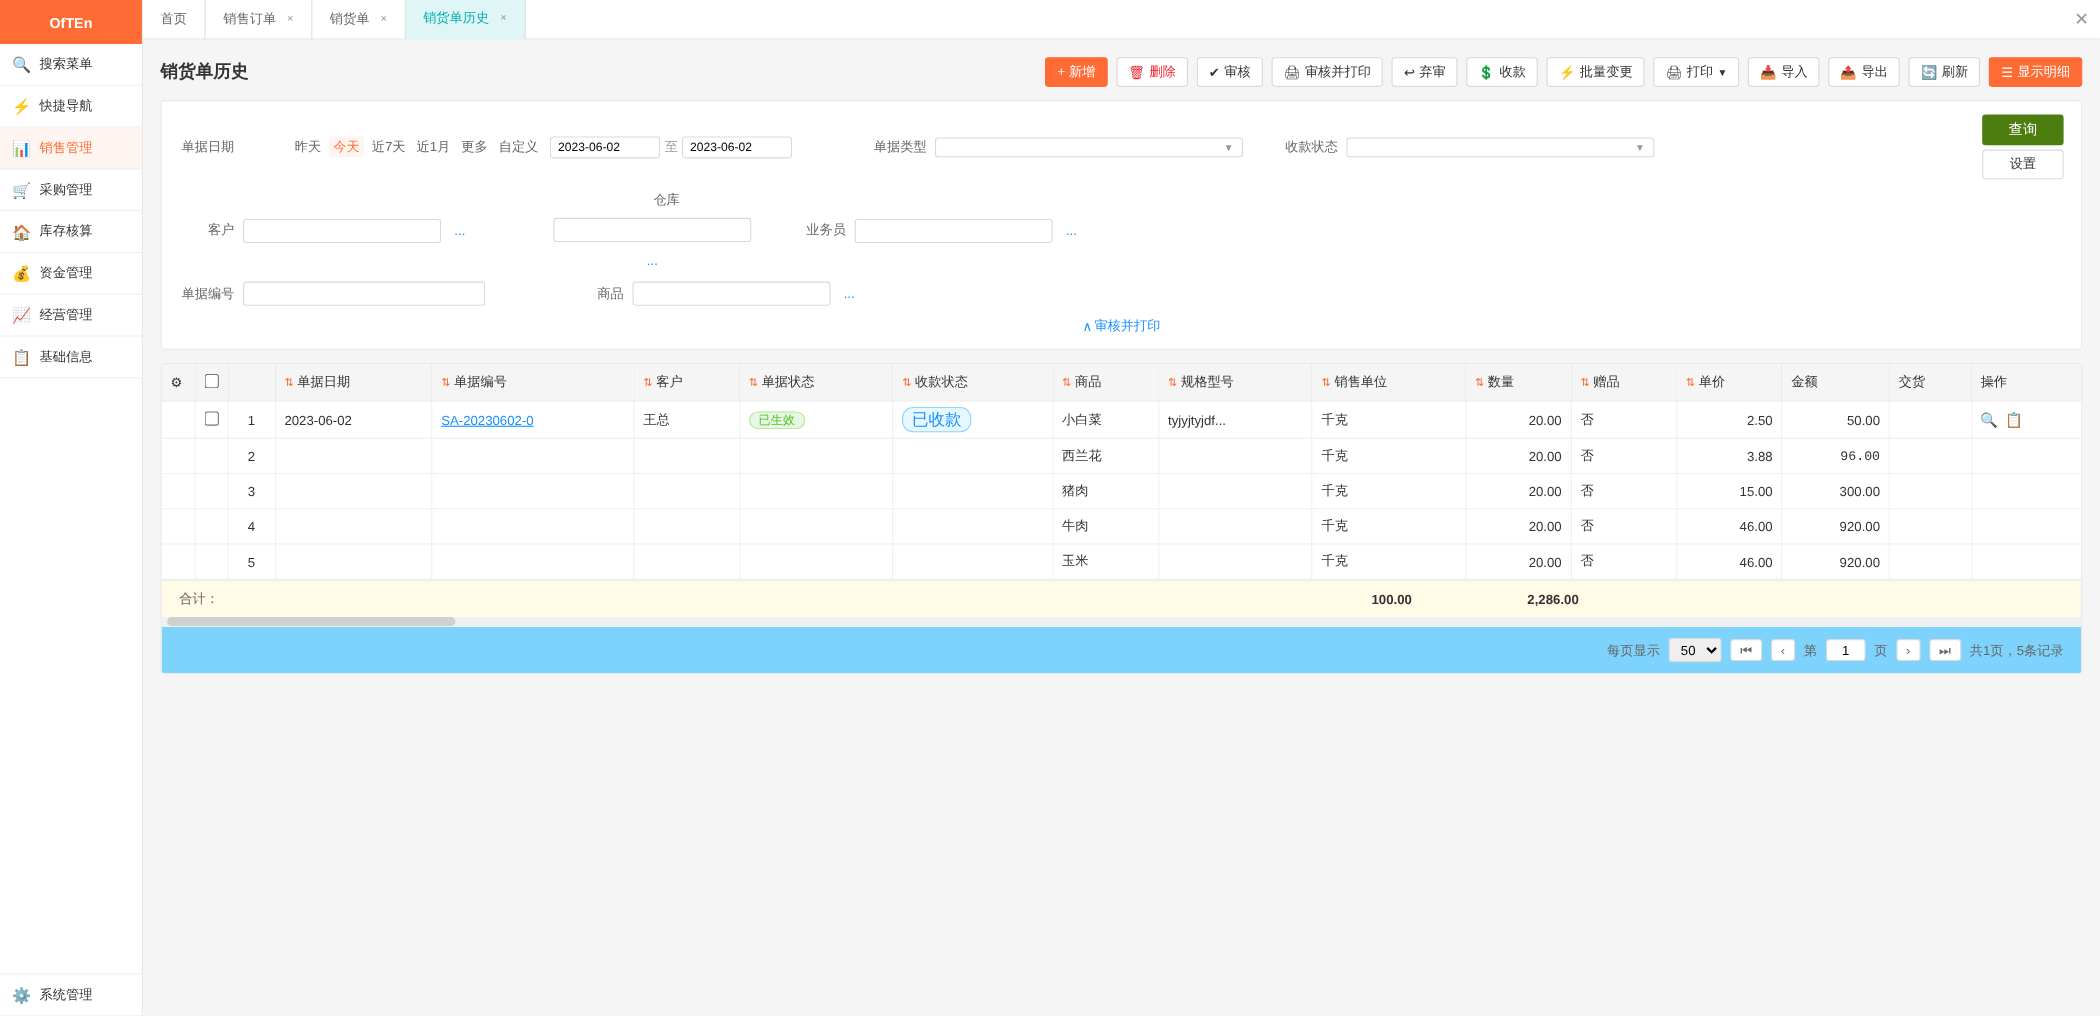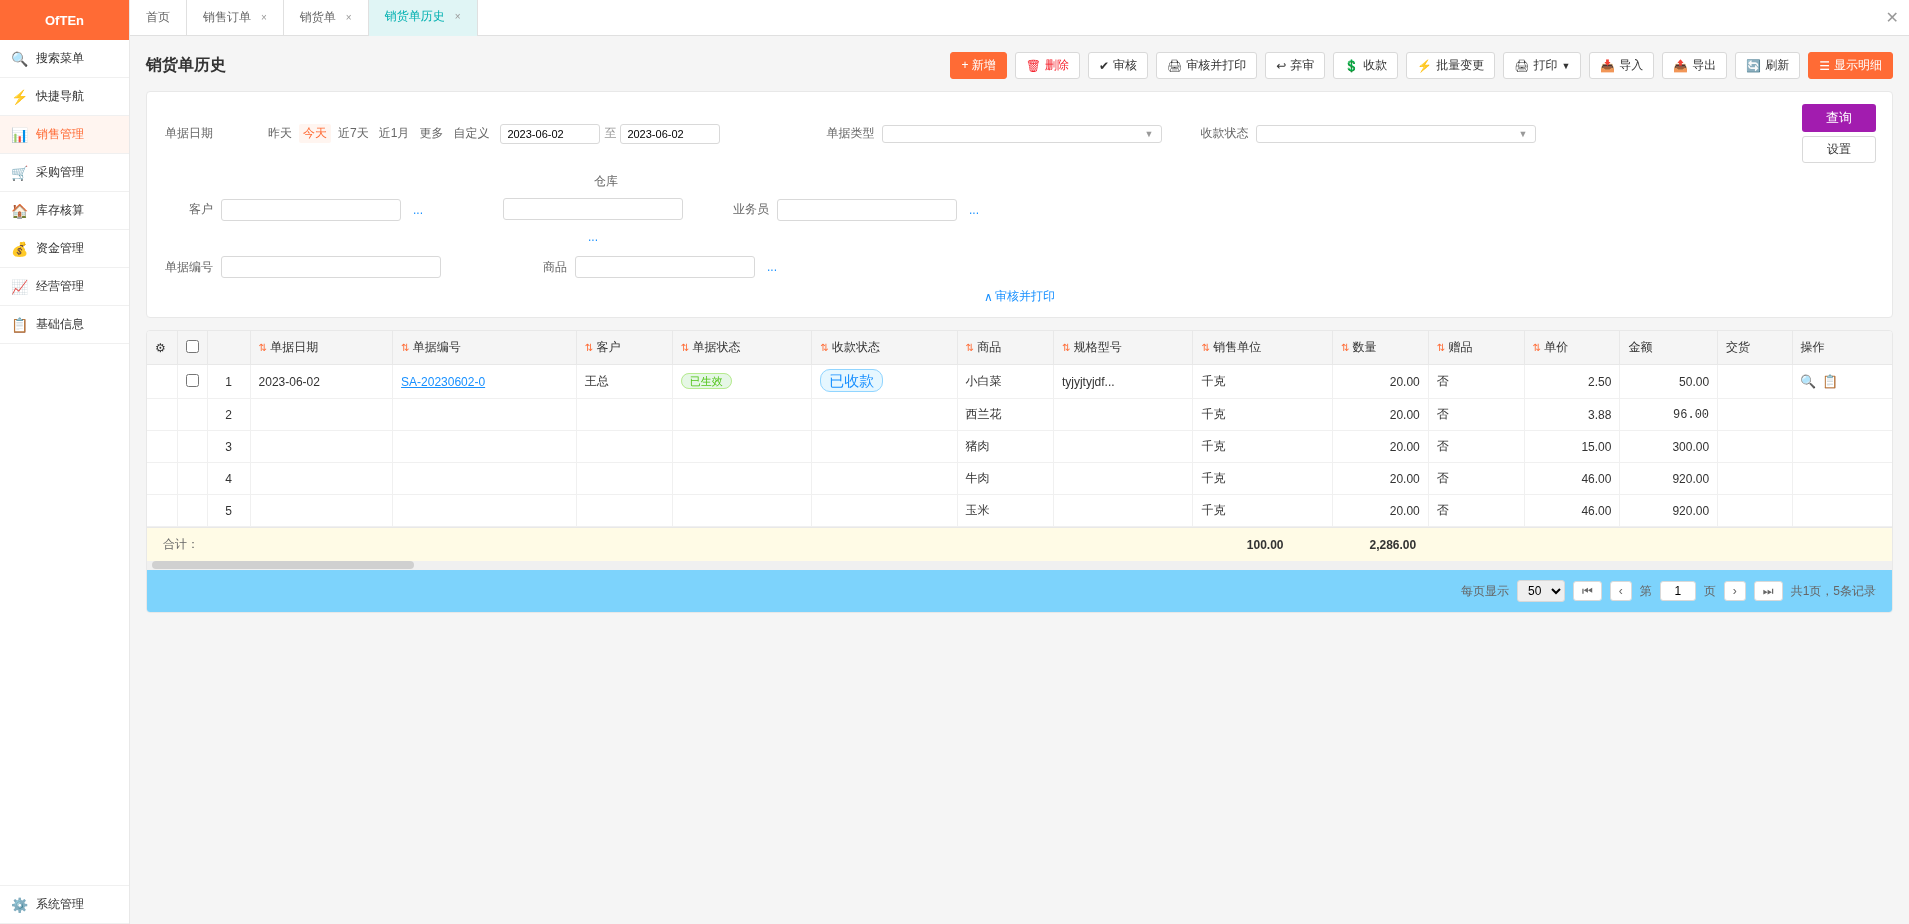--- a/index.html
+++ b/index.html
@@ -47,21 +47,21 @@
     .filter-select { border: 1px solid #d9d9d9; border-radius: 3px; padding: 3px 8px; width: 180px; background: #fff; color: #333; display: flex; align-items: center; justify-content: space-between; cursor: pointer; }
     .filter-select-wide { width: 280px; }
     .date-range { display: flex; align-items: center; gap: 4px; }
     .date-shortcuts { display: flex; gap: 4px; font-size: 11px; margin-left: 44px; }
     .date-shortcut { color: #666; cursor: pointer; padding: 1px 3px; }
     .date-shortcut.active { color: #ff6b35; background: #fff5f0; border-radius: 2px; }
     .date-input { border: 1px solid #d9d9d9; border-radius: 3px; padding: 3px 6px; width: 100px; font-size: 11px; }
     .date-sep { color: #999; }
     .ellipsis-btn { color: #1890ff; cursor: pointer; padding: 2px 4px; }
     .collapse-btn { color: #1890ff; cursor: pointer; font-size: 11px; display: flex; align-items: center; gap: 2px; }
-    .btn-query { background: #a21caf; color: #fff; border: none; padding: 5px 20px; border-radius: 3px; cursor: pointer; font-size: 13px; }
+    .btn-query { background: #4d7c0f; color: #fff; border: none; padding: 5px 20px; border-radius: 3px; cursor: pointer; font-size: 13px; }
     .btn-setting { background: #fff; color: #333; border: 1px solid #d9d9d9; padding: 4px 24px; border-radius: 3px; cursor: pointer; font-size: 12px; }
 
     
     .table-container { background: #fff; border: 1px solid #e8e8e8; border-radius: 4px; overflow: hidden; }
     .data-table { width: 100%; border-collapse: collapse; }
     .data-table th { background: #f5f5f5; border-bottom: 1px solid #e8e8e8; border-right: 1px solid #e8e8e8; padding: 8px 8px; text-align: left; font-weight: normal; color: #333; white-space: nowrap; position: sticky; top: 0; }
     .data-table th:last-child { border-right: none; }
     .data-table td { border-bottom: 1px solid #f0f0f0; border-right: 1px solid #f0f0f0; padding: 7px 8px; color: #333; white-space: nowrap; }
     .data-table td:last-child { border-right: none; }
     .sort-icon { color: #ff6b35; font-size: 10px; cursor: pointer; }
@@ -71,21 +71,21 @@
     .checkbox-col { width: 30px; text-align: center; }
     .num-col { text-align: center; color: #999; }
     .settings-col { width: 30px; text-align: center; cursor: pointer; color: #999; }
     .op-icons { display: flex; gap: 6px; align-items: center; }
     .op-icon { color: #1890ff; cursor: pointer; font-size: 13px; }
 
     
     .table-footer { background: #fffbe6; border-top: 1px solid #e8e8e8; padding: 8px 16px; display: flex; align-items: center; gap: 20px; }
     .footer-total-label { color: #666; }
     .footer-qty { margin-left: 60%; color: #333; font-weight: bold; }
-    .footer-amount { margin-left: 6px; color: #333; font-weight: bold; }
+    .footer-amount { margin-left: 25px; color: #333; font-weight: bold; }
 
     
     .pagination { display: flex; align-items: center; justify-content: flex-end; padding: 10px 16px; background: #7dd3fc; border-top: 1px solid #f0f0f0; gap: 8px; }
     .page-size-label { color: #666; }
     .page-size-select { border: 1px solid #d9d9d9; border-radius: 3px; padding: 2px 6px; font-size: 12px; }
     .page-nav-btn { border: 1px solid #d9d9d9; border-radius: 3px; padding: 2px 8px; cursor: pointer; background: #fff; color: #666; font-size: 12px; }
     .page-input { border: 1px solid #d9d9d9; border-radius: 3px; width: 36px; padding: 2px 4px; text-align: center; font-size: 12px; }
     .page-info { color: #666; }
 
     
@@ -227,21 +227,21 @@
             <span class="date-shortcut">更多</span>
             <span class="date-shortcut">自定义</span>
           </div>
           <div class="date-range">
             <input class="date-input" type="text" value="2023-06-02" style="">
             <span class="date-sep">至</span>
             <input class="date-input" type="text" value="2023-06-02" style="">
           </div>
         </div>
 
-        <div class="filter-item" style="margin-left: 88px;">
+        <div class="filter-item" style="margin-left: 56px;">
           <span class="filter-label">单据类型</span>
           <div class="filter-select filter-select-wide">
             <span></span>
             <span style="font-size:9px; color:#999;">▼</span>
           </div>
         </div>
 
         <div class="filter-item" style="margin-left:20px;">
           <span class="filter-label">收款状态</span>
           <div class="filter-select filter-select-wide">

